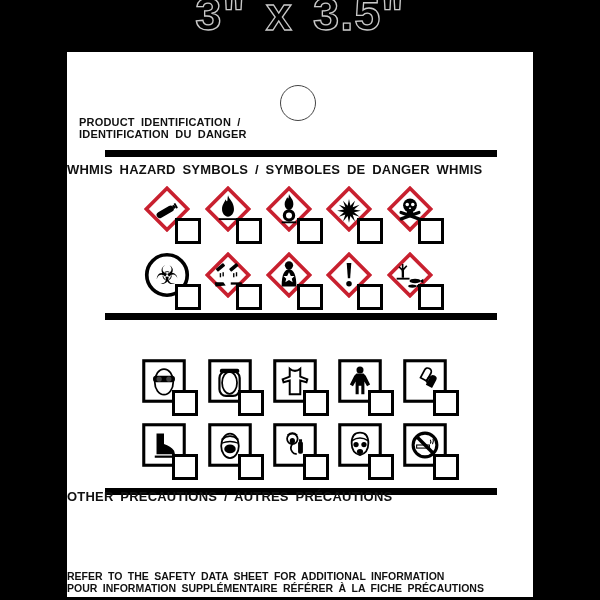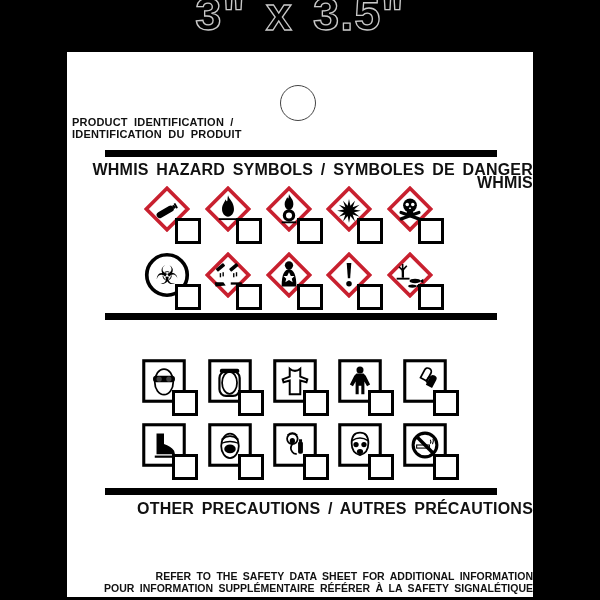--- a/index.html
+++ b/index.html
@@ -15,54 +15,54 @@
   }
   .card{
     position:absolute;left:67px;top:52px;width:466px;height:545px;
     background:#fff;
   }
   .hole{
     position:absolute;left:213px;top:33px;width:36px;height:36px;
     border:1.6px solid #444;border-radius:50%;background:#fff;box-sizing:border-box;
   }
   .prod-id{
-    position:absolute;left:5px;top:64px;
+    position:absolute;left:12px;top:64px;
     font-size:11px;font-weight:bold;line-height:12px;letter-spacing:.2px;word-spacing:3px;color:#111;
   }
   .bar{position:absolute;left:38px;width:392px;height:7px;background:#000;}
   .bar1{top:98px}.bar2{top:261px}.bar3{top:436px}
   .sec-header{
-    position:absolute;left:0;width:466px;text-align:right;
-    font-size:16px;font-weight:bold;letter-spacing:.2px;word-spacing:3px;color:#111;line-height:13px;
+    position:absolute;left:0;width:466px;text-align:left;
+    font-size:13px;font-weight:bold;letter-spacing:.2px;word-spacing:3px;color:#111;line-height:13px;
   }
   .whmis-header{top:111px}
   .ppe-header{top:277px}
-  .other-header{top:450px}
+  .other-header{top:438px}
   .footer-text{
-    position:absolute;left:0;top:518px;width:466px;text-align:right;
+    position:absolute;left:0;top:518px;width:466px;text-align:left;
     font-size:10.5px;font-weight:bold;line-height:12px;word-spacing:2.5px;color:#111;
   }
   .cell{position:absolute;width:46px;height:46px;}
   .cell svg{display:block;}
   .checkbox{
     position:absolute;width:26px;height:26px;box-sizing:border-box;
     border:3px solid #000;background:#fff;
   }
 </style>
 </head>
 <body>
 
 <div class="size-title">3" x 3.5"</div>
 
 <div class="card">
   <div class="hole"></div>
 
   <div class="prod-id">
     <div>PRODUCT IDENTIFICATION /</div>
-    <div>IDENTIFICATION DU PRODUIT</div>
+    <div>IDENTIFICATION DU DANGER</div>
   </div>
 
   <div class="bar bar1"></div>
 
   <div class="sec-header whmis-header">WHMIS HAZARD SYMBOLS / SYMBOLES DE DANGER WHMIS</div>
 
   <div id="whmis-grid">
       <div class="cell" style="left: 77px; top: 134px;">
         <svg viewBox="0 0 100 100" width="46" height="46">
           <polygon points="50,5 95,50 50,95 5,50" fill="#fff" stroke="#c8202f" stroke-width="8"></polygon>
@@ -313,15 +313,15 @@
       </div>
       <div class="checkbox" style="left: 366px; top: 402px;"></div>
     </div>
 
   <div class="bar bar3"></div>
 
   <div class="sec-header other-header">OTHER PRECAUTIONS / AUTRES PRÉCAUTIONS</div>
 
   <div class="footer-text">
     <div>REFER TO THE SAFETY DATA SHEET FOR ADDITIONAL INFORMATION</div>
-    <div>POUR INFORMATION SUPPLÉMENTAIRE RÉFÉRER À LA SAFETY SIGNALÉTIQUE</div>
+    <div>POUR INFORMATION SUPPLÉMENTAIRE RÉFÉRER À LA FICHE PRÉCAUTIONS</div>
   </div>
 </div>
 
 </body></html>

